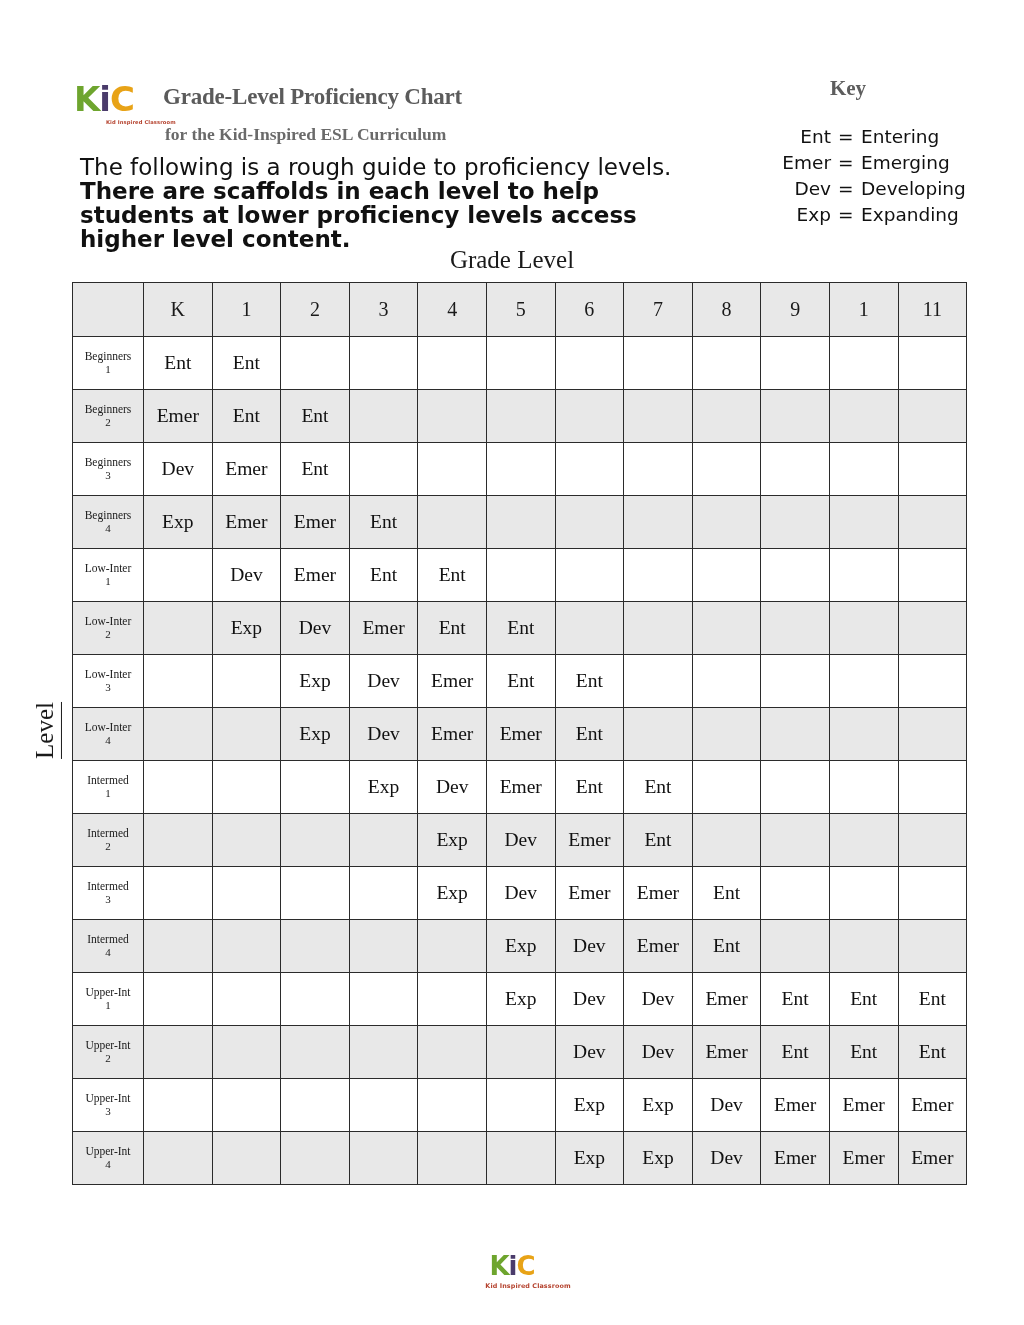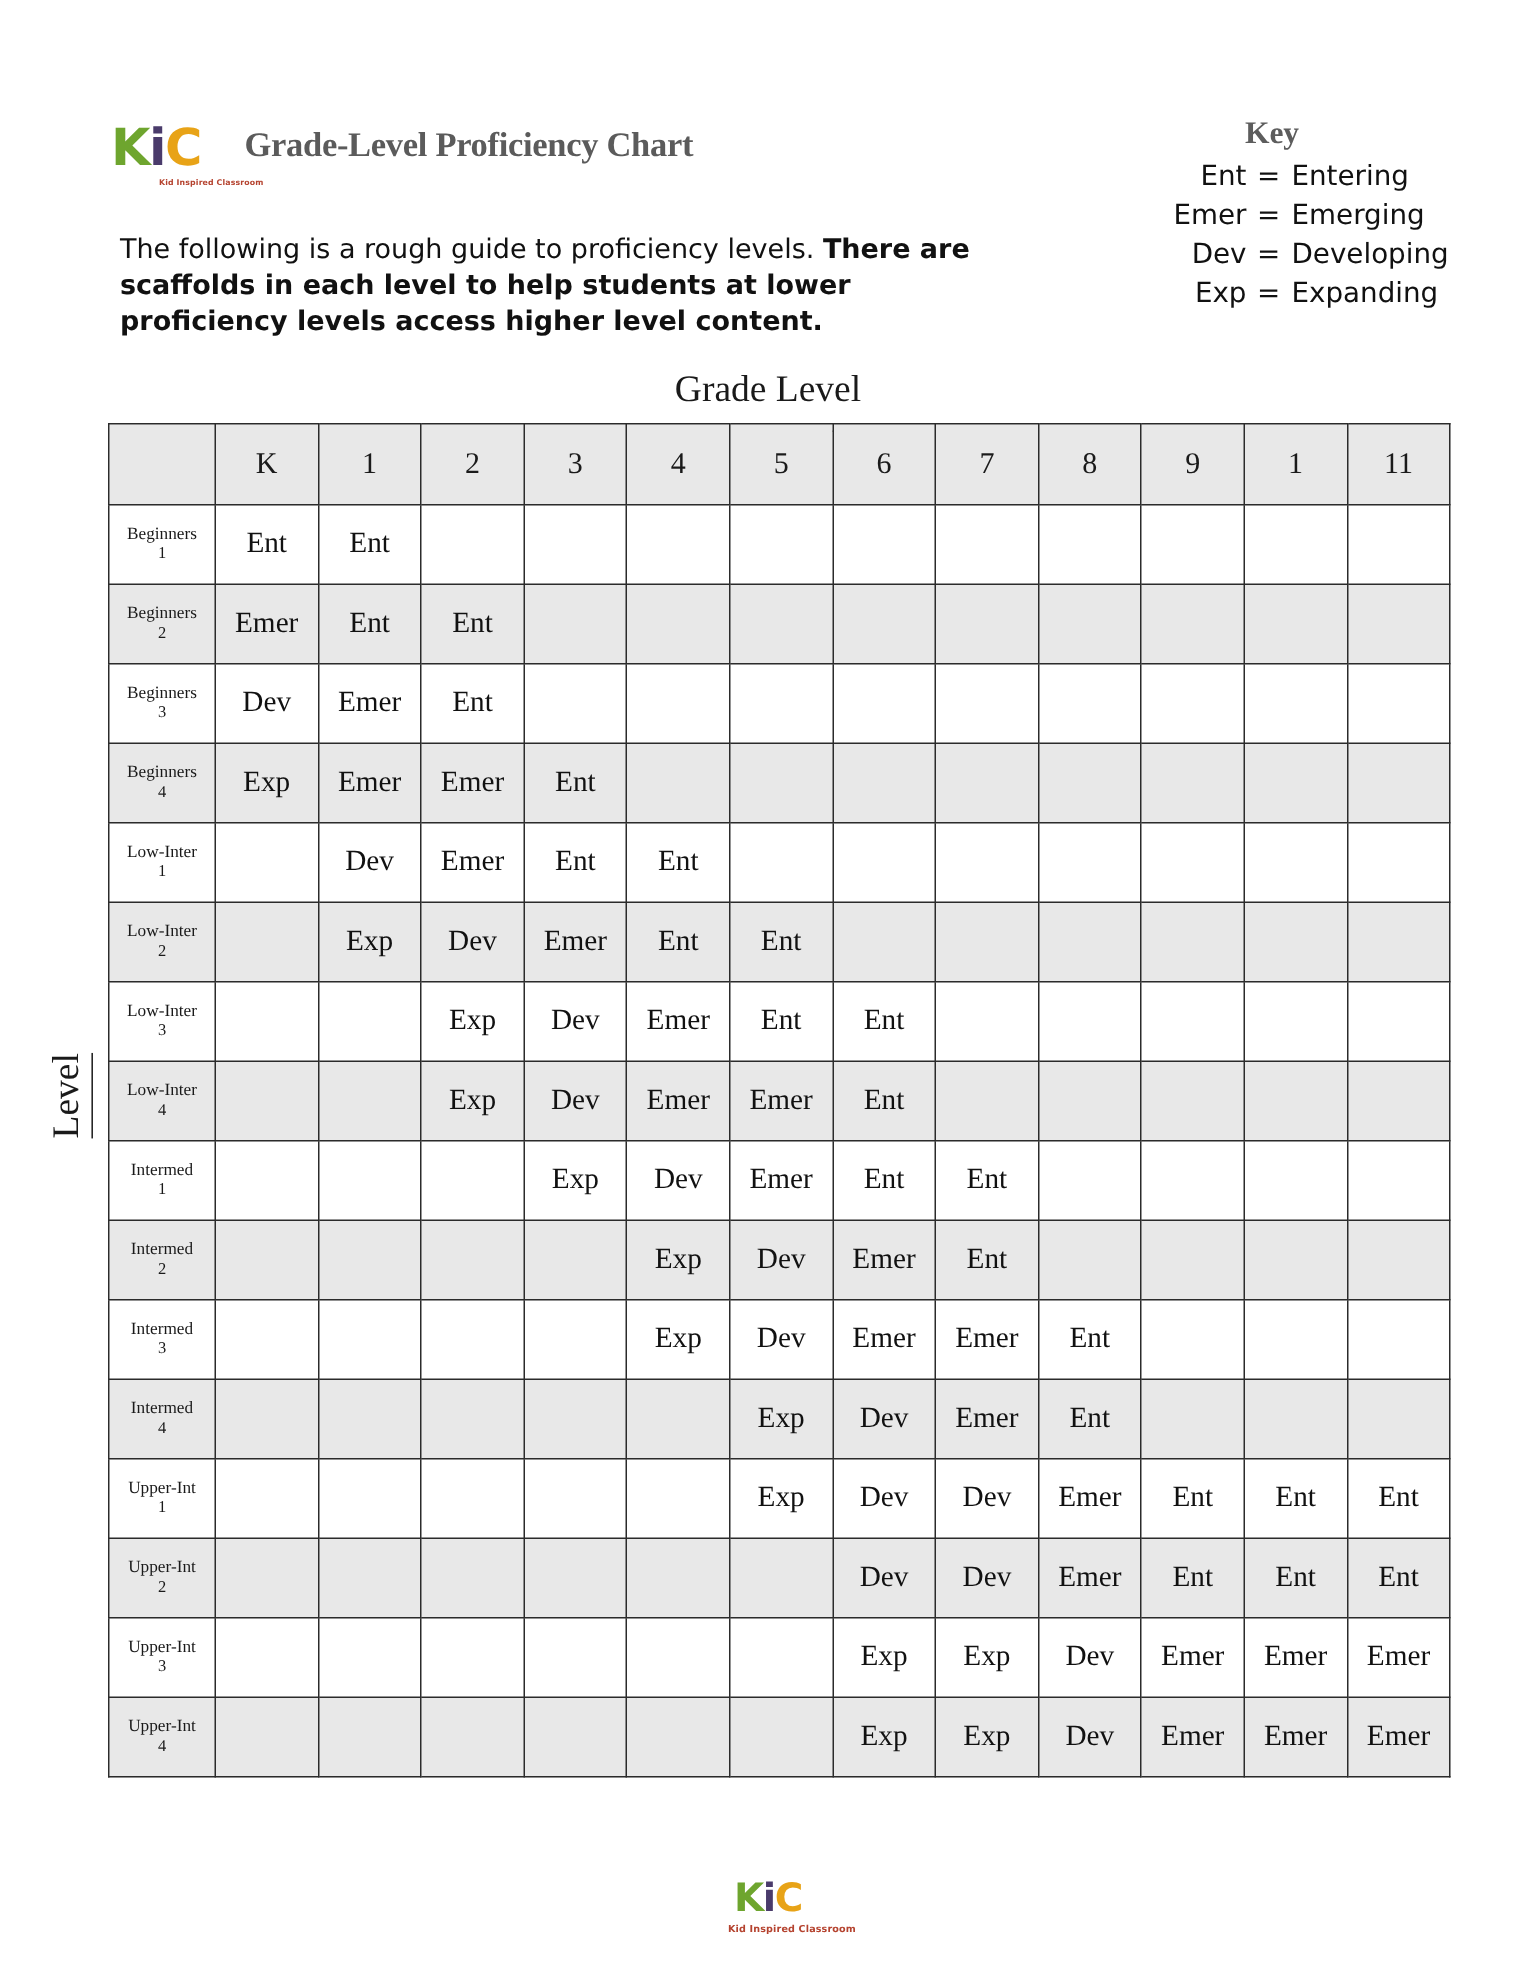--- a/index.html
+++ b/index.html
@@ -73,40 +73,40 @@
     color: #6a6a6a;
     white-space: nowrap;
   }
 
   #intro-text {
     position: absolute;
     left: 80px;
     top: 155px;
     width: 600px;
     font-family: "DejaVu Sans", sans-serif;
-    font-size: 18px;
+    font-size: 23px;
     line-height: 24px;
     color: #111111;
   }
   #intro-text .bold-part { font-weight: bold; }
 
   
   #key-block {
     position: absolute;
     left: 735px;
     top: 76px;
     width: 250px;
   }
   #key-title {
     text-align: center;
     font-family: "Liberation Serif", serif;
     font-weight: bold;
     font-size: 21px;
     color: #5d5d5d;
-    margin-bottom: 4px;
+    margin-bottom: 23px;
     padding-right: 24px;
   }
   .key-row {
     display: flex;
     align-items: baseline;
     font-family: "DejaVu Sans", sans-serif;
     font-size: 18.5px;
     color: #111111;
     line-height: 26px;
   }
@@ -222,20 +222,21 @@
 <div id="header-area">
 
   <div id="logo-top">
     <div class="logo-letters">
       <span class="lg-k">K</span><span class="lg-i">i</span><span class="lg-c">C</span>
     </div>
     <div class="logo-tag">Kid Inspired Classroom</div>
   </div>
 
   <div id="title-main">Grade-Level Proficiency Chart</div>
+  <div id="title-sub">for the Kid-Inspired ESL Curriculum</div>
 
   <div id="intro-text"><span>The following is a rough guide to proficiency levels. </span><span class="bold-part">There are scaffolds in each level to help students at lower proficiency levels access higher level content.</span></div>
 
   <div id="key-block">
     <div id="key-title">Key</div>
     <div class="key-row">
       <span class="key-abbr">Ent</span>
       <span class="key-eq">=</span>
       <span class="key-full">Entering</span>
     </div>

